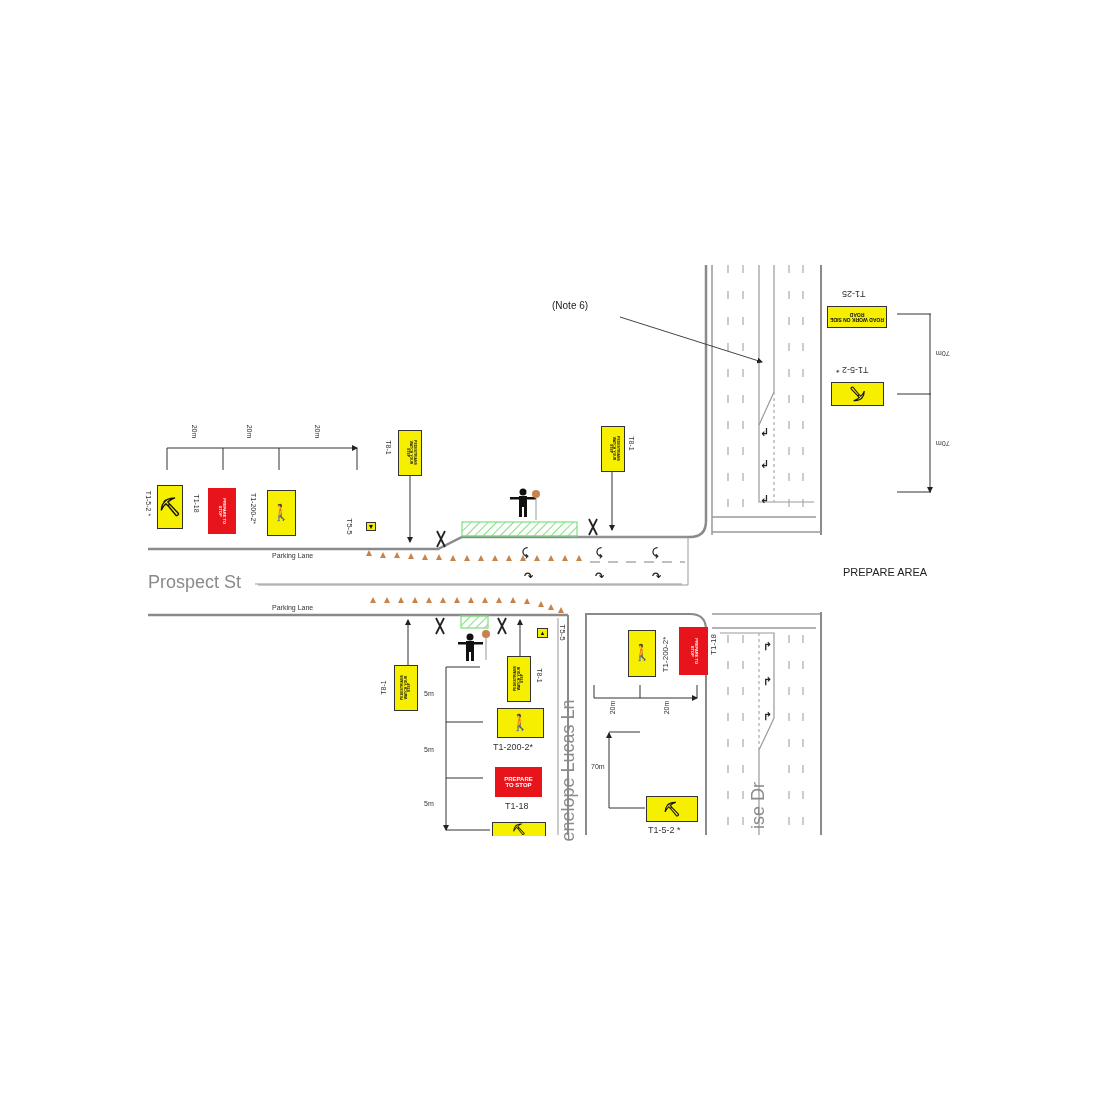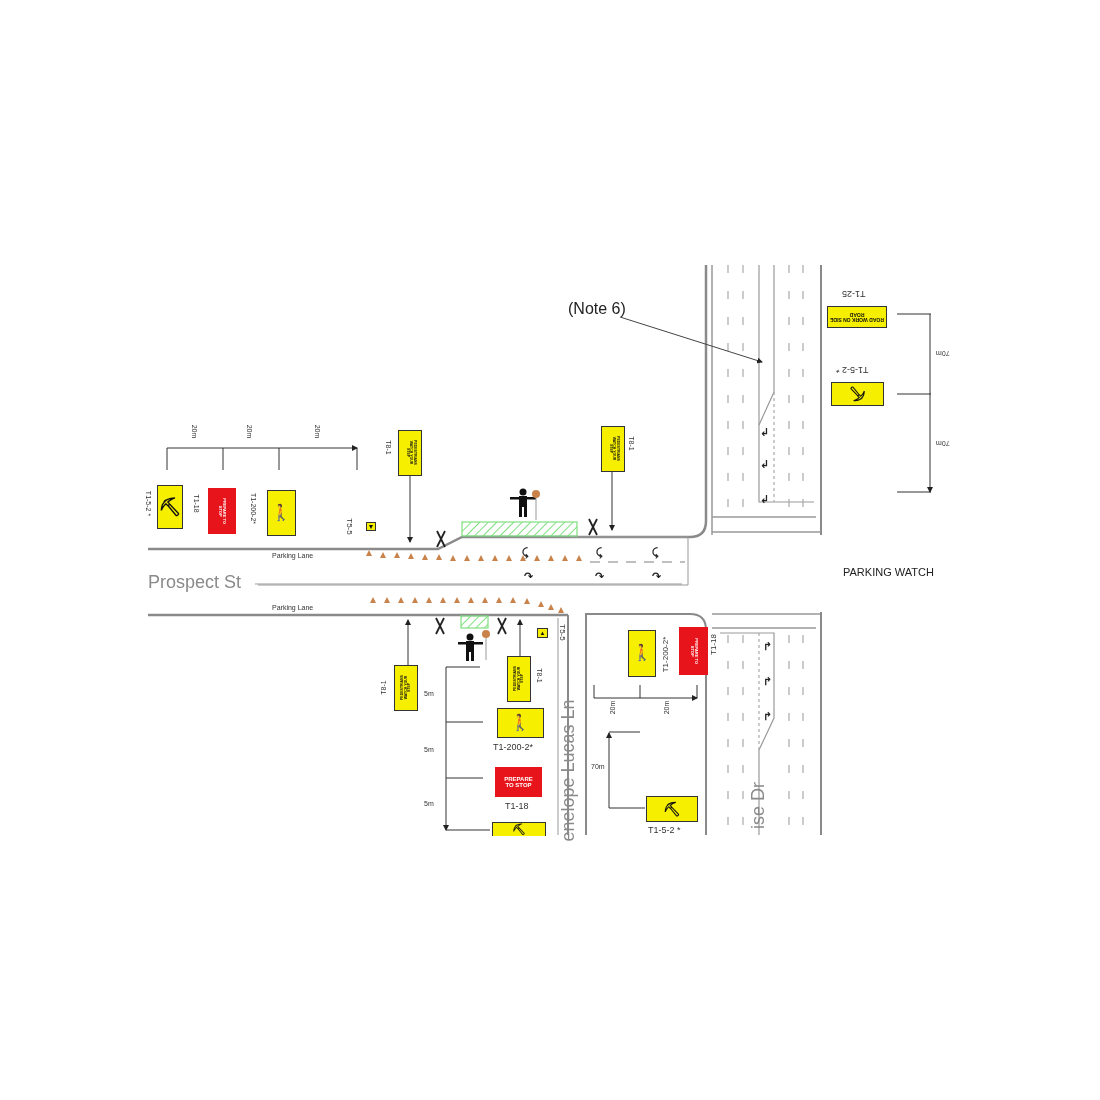--- a/index.html
+++ b/index.html
@@ -183,24 +183,24 @@
         <text x="760" y="503">↲</text>
       <text x="763" y="650">↱</text>
         <text x="763" y="685">↱</text>
         <text x="763" y="720">↱</text>
     </g>
   </svg>
 
   <div class="street" style="left:148px;top:572px;">Prospect St</div>
   <div class="street" style="left:497px;top:760px;transform:rotate(-90deg);transform-origin:center;">enelope Lucas Ln</div>
   <div class="street" style="left:735px;top:795px;transform:rotate(-90deg);transform-origin:center;">ise Dr</div>
-  <div class="lbl" style="left:843px;top:566px;font-size:11px;color:#222;">PARKING WATCH</div>
+  <div class="lbl" style="left:843px;top:566px;font-size:11px;color:#222;">PREPARE AREA</div>
   <div class="lbl" style="left:272px;top:552px;font-size:7px;">Parking Lane</div>
   <div class="lbl" style="left:272px;top:604px;font-size:7px;">Parking Lane</div>
-  <div class="lbl" style="left:568px;top:300px;font-size:16px;color:#222;">(Note 6)</div>
+  <div class="lbl" style="left:552px;top:300px;font-size:10px;color:#222;">(Note 6)</div>
 
   <div class="sign yellow" style="left:157px;top:485px;width:26px;height:44px;">
     <span style="font-size:18px;">⛏</span>
   </div>
   <div class="lbl rot90 small" style="left:136px;top:500px;font-size:7px;">T1-5-2 *</div>
   <div class="sign red" style="left:208px;top:488px;width:28px;height:46px;">
     <span class="rot90 tiny" style="display:block;width:40px;">PREPARE TO STOP</span>
   </div>
   <div class="lbl rot90" style="left:187px;top:500px;font-size:7px;">T1-18</div>
   <div class="sign yellow" style="left:267px;top:490px;width:29px;height:46px;">

